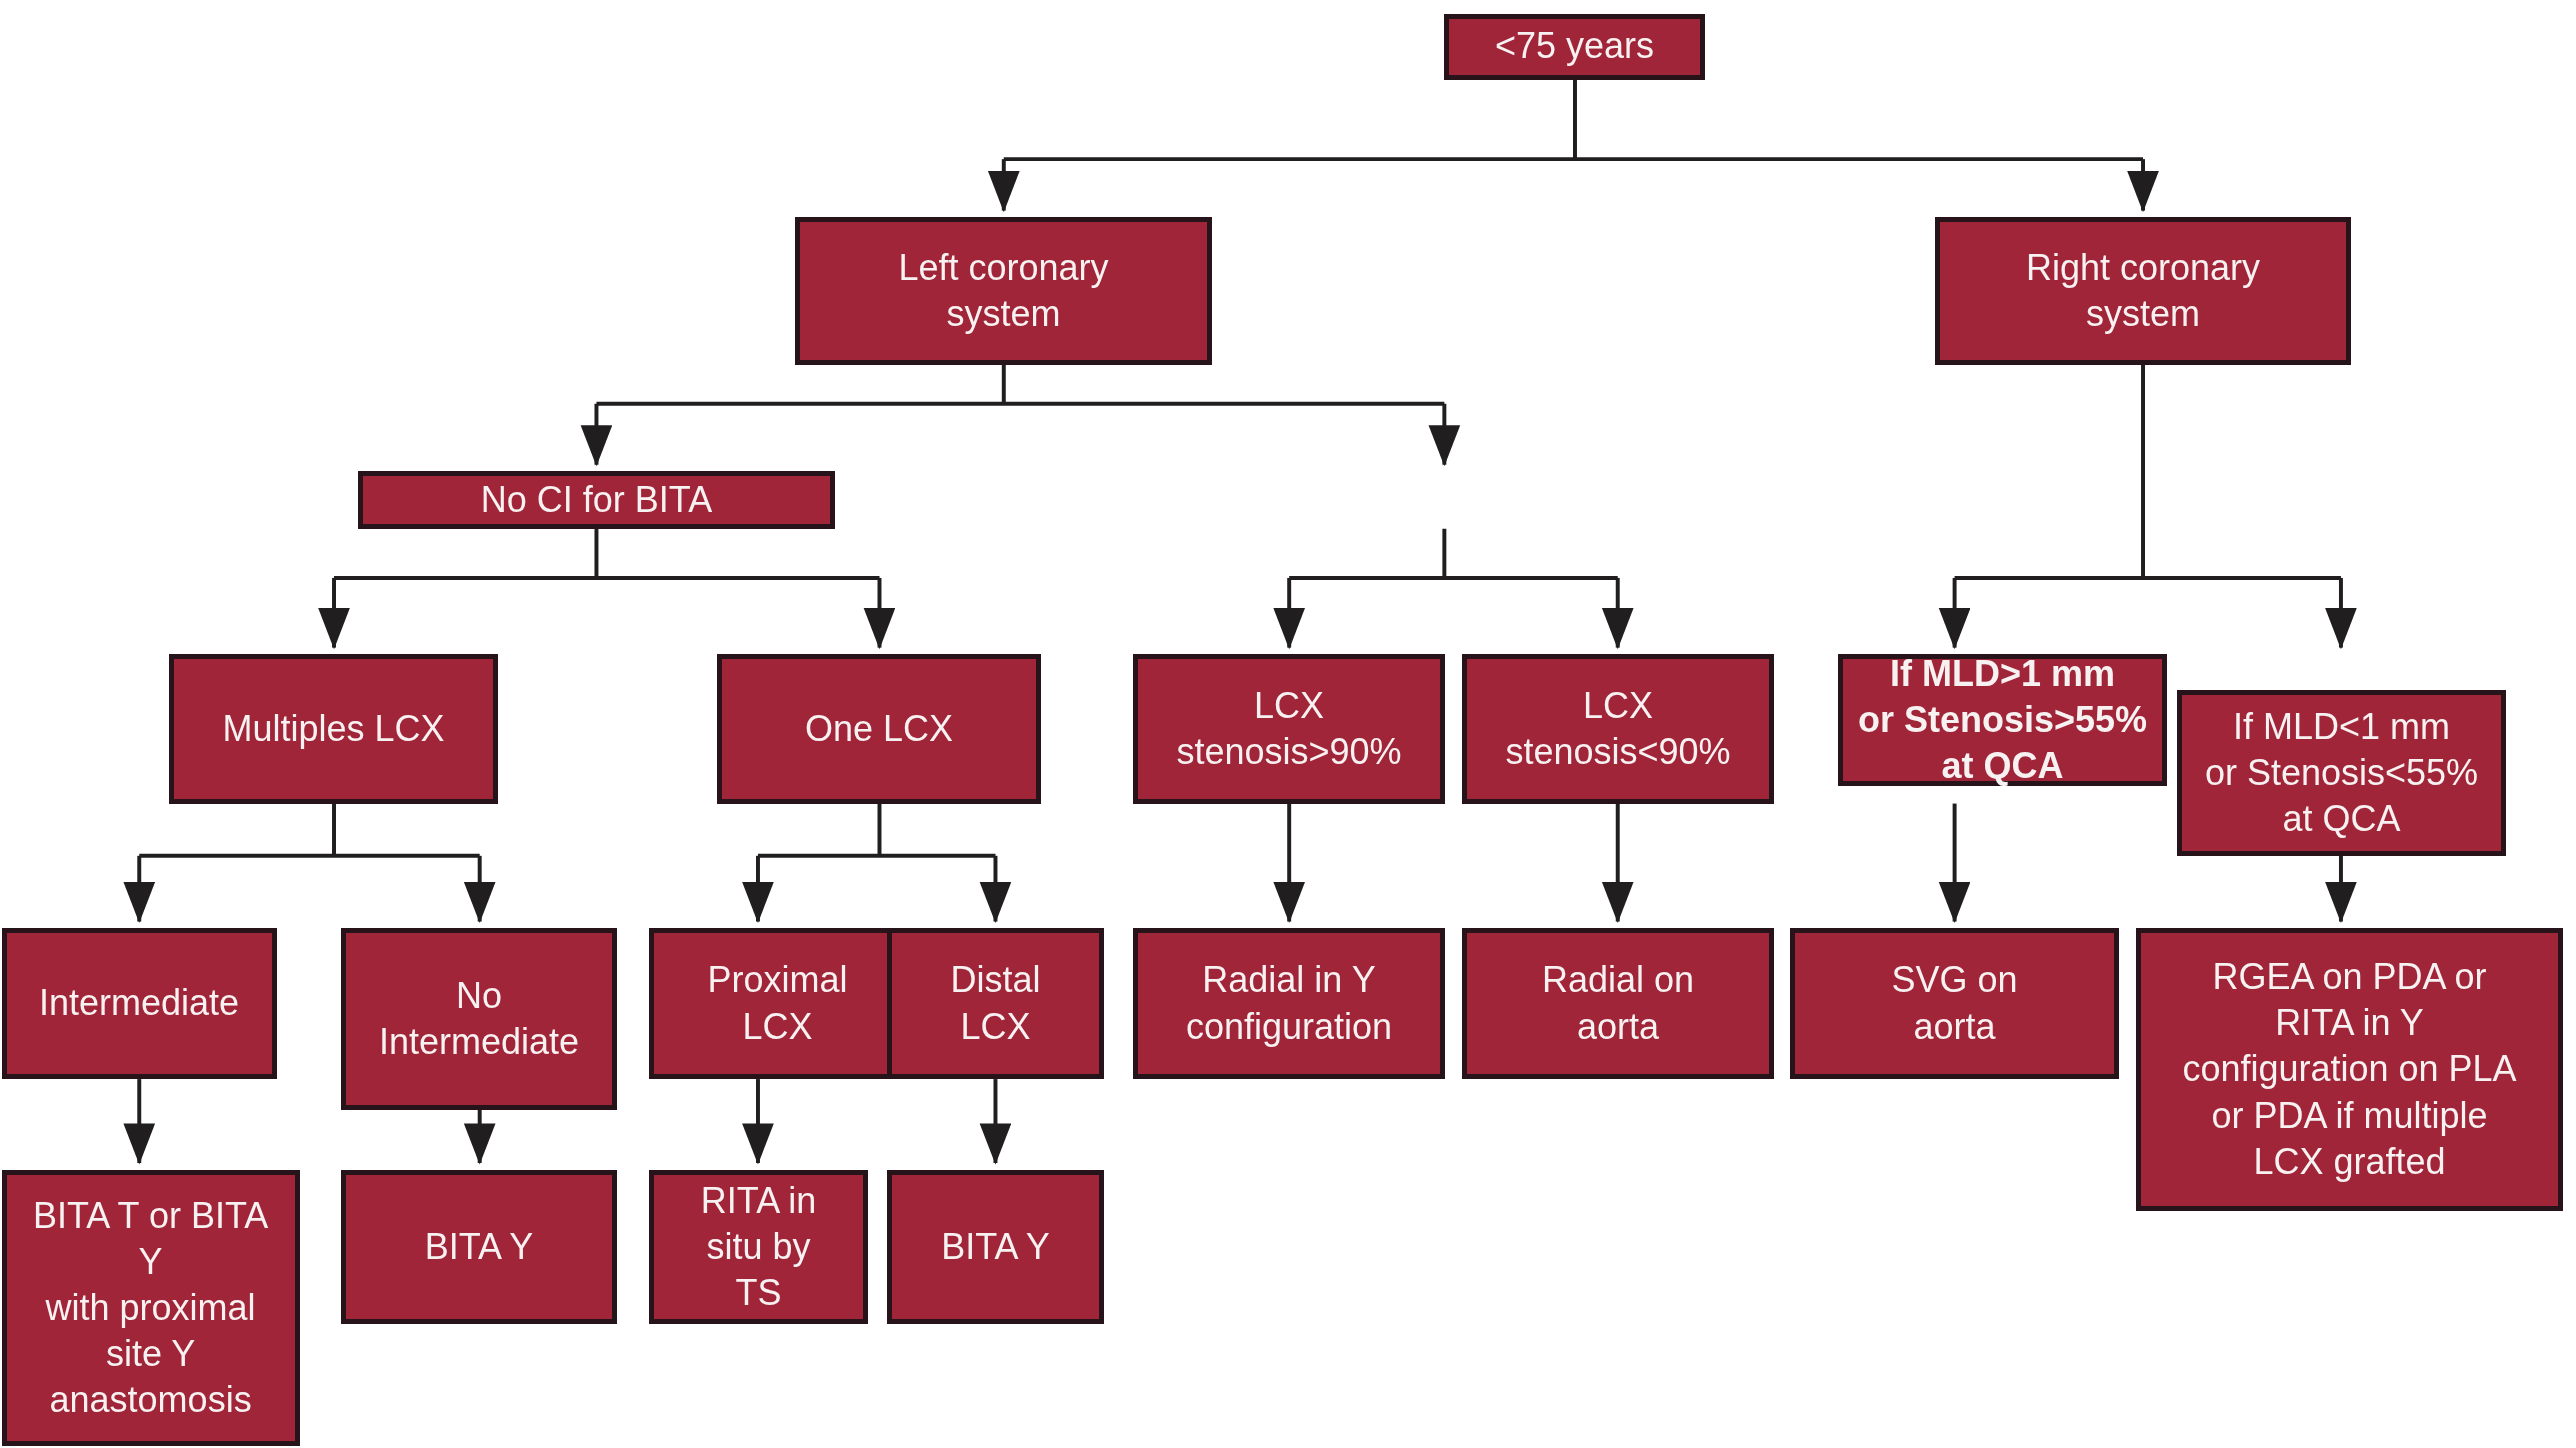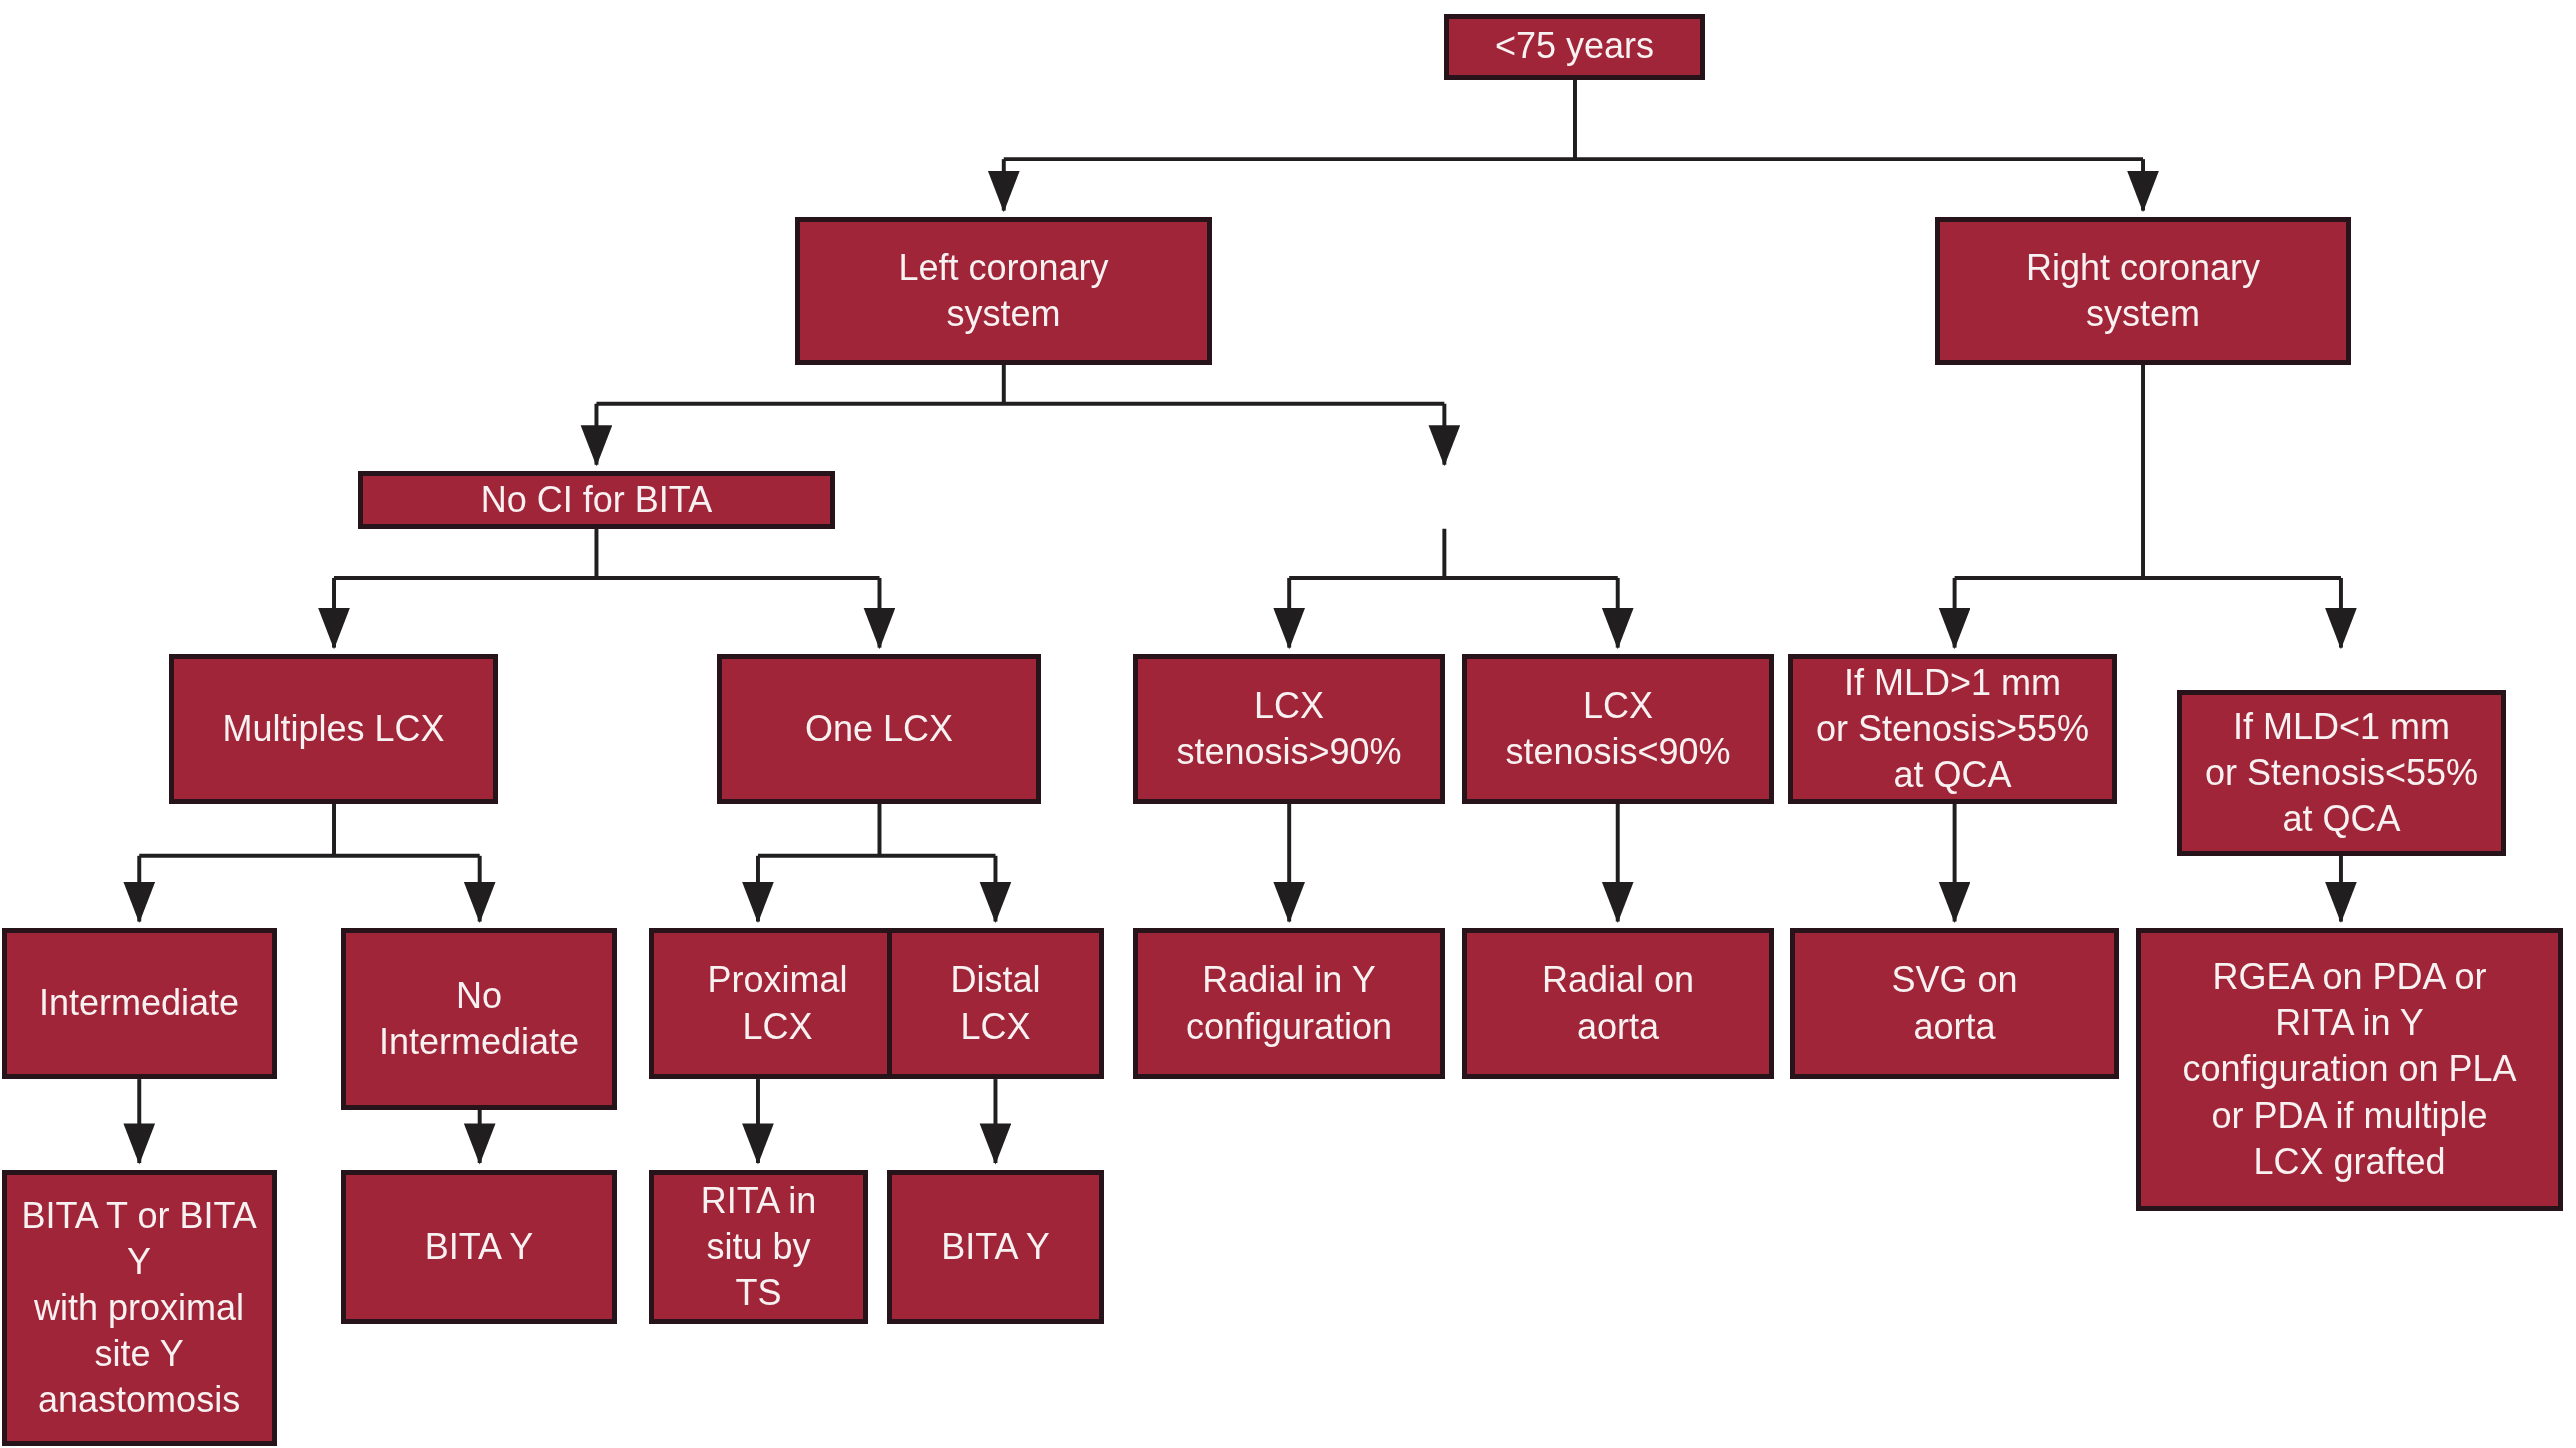--- a/index.html
+++ b/index.html
@@ -102,21 +102,21 @@
 system</div>
 
   <div class="node" style="left:358px; top:471px; width:477px; height:58px;">No CI for BITA</div>
 
   <div class="node" style="left:169px; top:654px; width:329px; height:150px;">Multiples LCX</div>
   <div class="node" style="left:717px; top:654px; width:324px; height:150px;">One LCX</div>
   <div class="node" style="left:1133px; top:654px; width:312px; height:150px;">LCX
 stenosis&gt;90%</div>
   <div class="node" style="left:1462px; top:654px; width:312px; height:150px;">LCX
 stenosis&lt;90%</div>
-  <div class="node" style="left:1788px; top:654px; width:329px; height:150px;">If MLD&gt;1 mm
+  <div class="node" style="left:1838px; top:654px; width:329px; height:132px;font-weight:bold;">If MLD&gt;1 mm
 or Stenosis&gt;55%
 at QCA</div>
   <div class="node" style="left:2177px; top:690px; width:329px; height:166px;">If MLD&lt;1 mm
 or Stenosis&lt;55%
 at QCA</div>
 
   <div class="node" style="left:1.6px; top:928px; width:275px; height:151px;">Intermediate</div>
   <div class="node" style="left:341px; top:928px; width:276px; height:182px;">No
 Intermediate</div>
   <div class="node" style="left:649px; top:928px; width:257px; height:151px;">Proximal
@@ -128,21 +128,21 @@
   <div class="node" style="left:1462px; top:928px; width:312px; height:151px;">Radial on
 aorta</div>
   <div class="node" style="left:1790px; top:928px; width:329px; height:151px;">SVG on
 aorta</div>
   <div class="node" style="left:2136px; top:928px; width:427px; height:283px;">RGEA on PDA or
 RITA in Y
 configuration on PLA
 or PDA if multiple
 LCX grafted</div>
 
-  <div class="node" style="left:1.6px; top:1170px; width:275px; height:276px;">BITA T or BITA Y
+  <div class="node" style="left:1.6px; top:1170px; width:298px; height:276px;">BITA T or BITA Y
 with proximal
 site Y
 anastomosis</div>
   <div class="node" style="left:341px; top:1170px; width:276px; height:154px;">BITA Y</div>
   <div class="node" style="left:649px; top:1170px; width:219px; height:154px;">RITA in
 situ by
 TS</div>
   <div class="node" style="left:887px; top:1170px; width:217px; height:154px;">BITA Y</div>
 
 </div>

